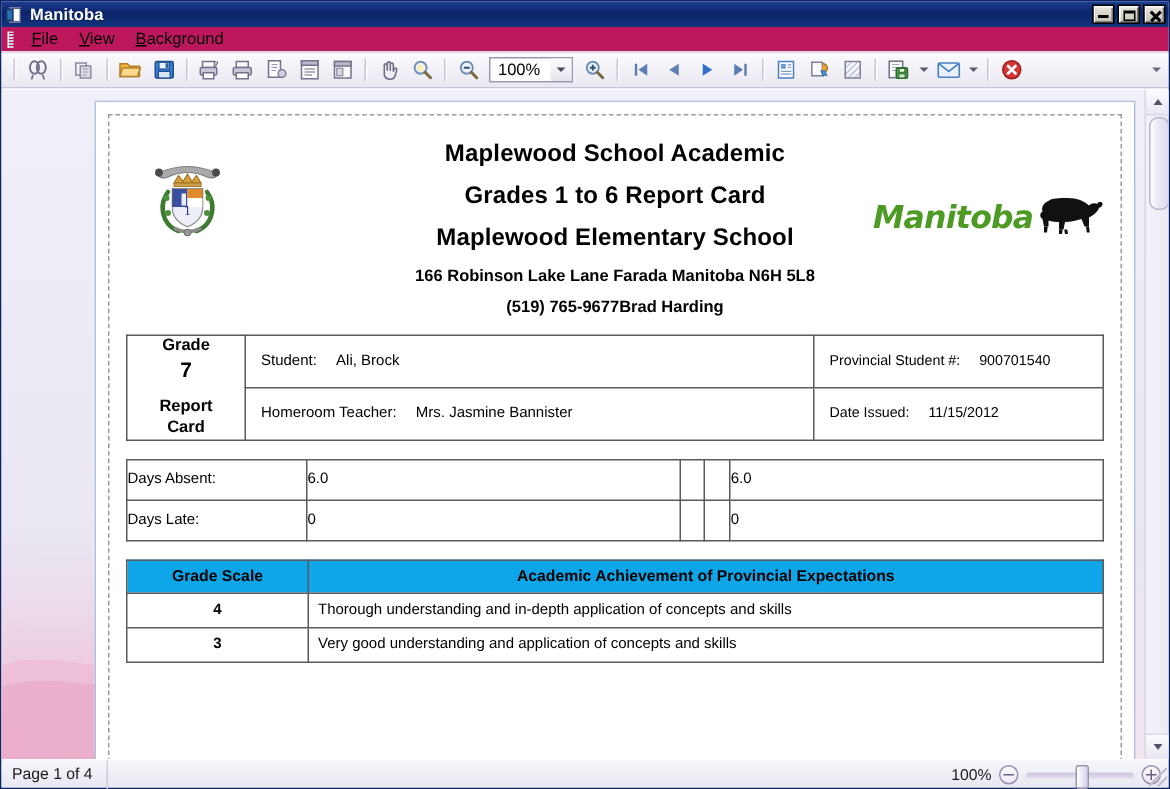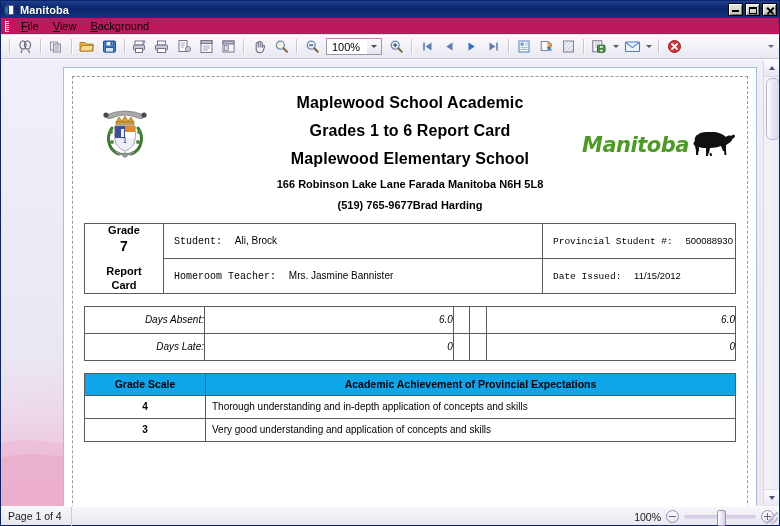--- a/index.html
+++ b/index.html
@@ -203,29 +203,29 @@
   
   table.rc{border-collapse:collapse;width:100%;margin-top:12px;}
   table.rc td,table.rc th{border:1px solid #5a5a5a;padding:0;}
   .info td{height:28px;font-size:10px;vertical-align:middle;}
   .info .gradecell{
     width:78px;text-align:center;font-weight:bold;font-size:11px;line-height:1.25;
   }
   .info .gradecell .num{font-size:14px;font-weight:bold;}
   .info .mid{padding-left:10px;font-size:10px;}
   .info .right{padding-left:10px;font-size:9.5px;width:182px;}
-  .lbl{display:inline-block;font-family:Liberation Mono, monospace;}
+  .lbl{display:inline-block;}
   .val{display:inline-block;margin-left:10px;}
 
   
   .att{margin-top:22px;}
   .att th{
     background:#d9f0d8;font-size:10.5px;font-weight:bold;height:22px;text-align:center;
   }
-  .att td{height:26px;text-align:right;font-size:10px;font-style:italic;}
+  .att td{height:26px;text-align:left;font-size:10px;}
   .att td.first{font-size:10px;}
   .att col.c1{width:120px;}
 
   
   .gs{margin-top:18px;}
   .gs th{background:#0ea5e9;font-size:10.5px;font-weight:bold;height:21px;text-align:center;}
   .gs td{height:22px;font-size:10px;}
   .gs td.n{text-align:center;font-weight:bold;width:120px;}
   .gs td.d{padding-left:6px;}
 
@@ -581,21 +581,21 @@
                 <div style="height:10px"></div>
                 <div>Report</div>
                 <div>Card</div>
               </td>
               <td class="mid">
                 <span class="lbl">Student:</span>
                 <span class="val">Ali, Brock</span>
               </td>
               <td class="right">
                 <span class="lbl">Provincial Student #:</span>
-                <span class="val">500088930</span>
+                <span class="val">900701540</span>
               </td>
             </tr>
             <tr>
               <td class="mid">
                 <span class="lbl">Homeroom Teacher:</span>
                 <span class="val">Mrs. Jasmine Bannister</span>
               </td>
               <td class="right">
                 <span class="lbl">Date Issued:</span>
                 <span class="val">11/15/2012</span>

